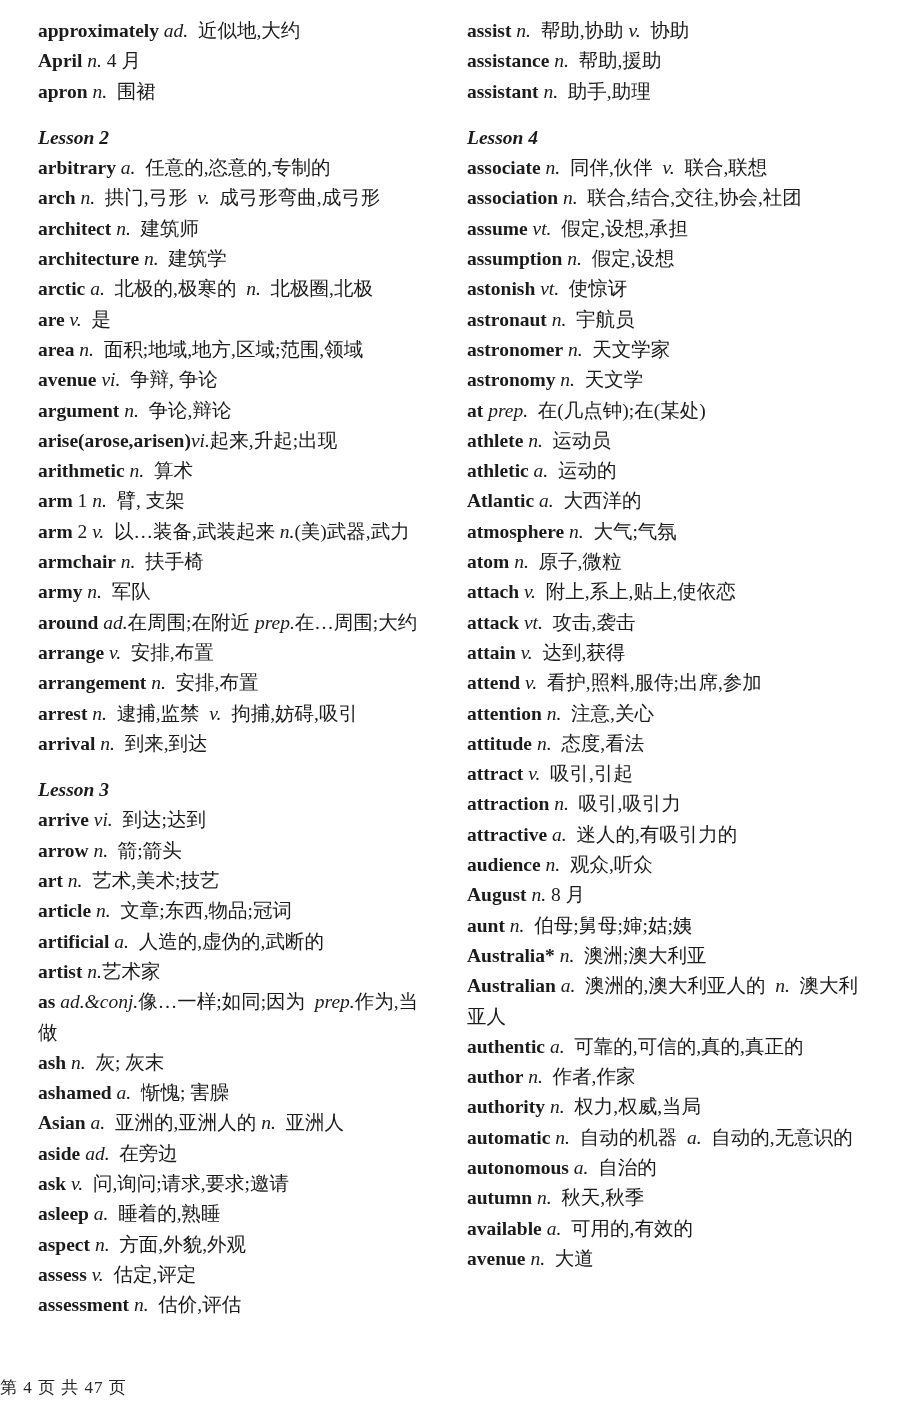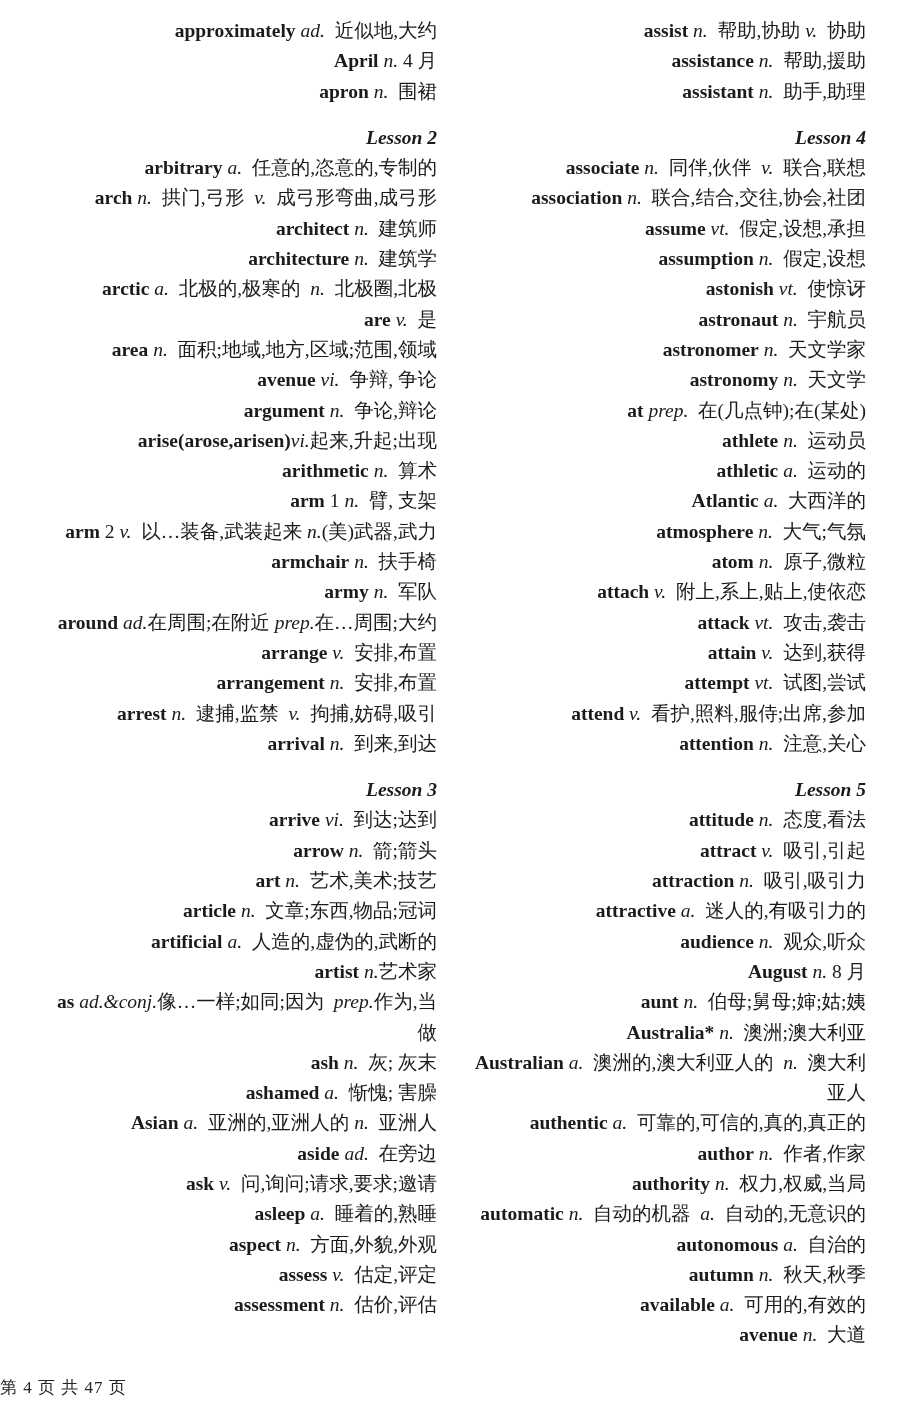--- a/index.html
+++ b/index.html
@@ -2,21 +2,21 @@
 <html><head>
 <meta charset="utf-8">
 <style>
   html,body{margin:0;padding:0;background:#ffffff;}
   .page{
     width:900px;height:1425px;position:relative;overflow:hidden;
     background:#ffffff;color:#1b1b1b;
     font-family:"Liberation Serif","DejaVu Serif",serif;
   }
   .cols{display:flex;gap:30px;padding:16px 34px 0 38px;}
-  .col{flex:0 0 399px;width:399px;text-align:right;}
+  .col{flex:0 0 399px;width:399px;}
   .entry,.lesson{
     font-size:19.5px;line-height:30.3px;
     white-space:pre-wrap;word-break:break-word;
   }
   .lesson{font-weight:bold;font-style:italic;margin-top:16px;}
   .seg-b{font-weight:bold;}
   .seg-i{font-style:italic;}
   .footer{
     position:absolute;left:0;top:1376px;width:100%;
     text-align:left;font-size:17px;letter-spacing:1px;color:#262626;
@@ -85,24 +85,22 @@
         <div class="entry"><span class="seg-b">astronomy</span><span class="seg-i"> n.</span><span class="seg-d">  天文学</span></div>
         <div class="entry"><span class="seg-b">at</span><span class="seg-i"> prep.</span><span class="seg-d">  在(几点钟);在(某处)</span></div>
         <div class="entry"><span class="seg-b">athlete</span><span class="seg-i"> n.</span><span class="seg-d">  运动员</span></div>
         <div class="entry"><span class="seg-b">athletic</span><span class="seg-i"> a.</span><span class="seg-d">  运动的</span></div>
         <div class="entry"><span class="seg-b">Atlantic</span><span class="seg-i"> a.</span><span class="seg-d">  大西洋的</span></div>
         <div class="entry"><span class="seg-b">atmosphere</span><span class="seg-i"> n.</span><span class="seg-d">  大气;气氛</span></div>
         <div class="entry"><span class="seg-b">atom</span><span class="seg-i"> n.</span><span class="seg-d">  原子,微粒</span></div>
         <div class="entry"><span class="seg-b">attach</span><span class="seg-i"> v.</span><span class="seg-d">  附上,系上,贴上,使依恋</span></div>
         <div class="entry"><span class="seg-b">attack</span><span class="seg-i"> vt.</span><span class="seg-d">  攻击,袭击</span></div>
         <div class="entry"><span class="seg-b">attain</span><span class="seg-i"> v.</span><span class="seg-d">  达到,获得</span></div>
-        <div class="entry"><span class="seg-b">attempt</span><span class="seg-i"> vt.</span><span class="seg-d">  试图,尝试</span></div>
         <div class="entry"><span class="seg-b">attend</span><span class="seg-i"> v.</span><span class="seg-d">  看护,照料,服侍;出席,参加</span></div>
         <div class="entry"><span class="seg-b">attention</span><span class="seg-i"> n.</span><span class="seg-d">  注意,关心</span></div>
-        <div class="lesson">Lesson 5</div>
         <div class="entry"><span class="seg-b">attitude</span><span class="seg-i"> n.</span><span class="seg-d">  态度,看法</span></div>
         <div class="entry"><span class="seg-b">attract</span><span class="seg-i"> v.</span><span class="seg-d">  吸引,引起</span></div>
         <div class="entry"><span class="seg-b">attraction</span><span class="seg-i"> n.</span><span class="seg-d">  吸引,吸引力</span></div>
         <div class="entry"><span class="seg-b">attractive</span><span class="seg-i"> a.</span><span class="seg-d">  迷人的,有吸引力的</span></div>
         <div class="entry"><span class="seg-b">audience</span><span class="seg-i"> n.</span><span class="seg-d">  观众,听众</span></div>
         <div class="entry"><span class="seg-b">August</span><span class="seg-i"> n.</span><span class="seg-d"> 8 月</span></div>
         <div class="entry"><span class="seg-b">aunt</span><span class="seg-i"> n.</span><span class="seg-d">  伯母;舅母;婶;姑;姨</span></div>
         <div class="entry"><span class="seg-b">Australia*</span><span class="seg-i"> n.</span><span class="seg-d">  澳洲;澳大利亚</span></div>
         <div class="entry"><span class="seg-b">Australian</span><span class="seg-i"> a.</span><span class="seg-d">  澳洲的,澳大利亚人的</span><span class="seg-i">  n.</span><span class="seg-d">  澳大利亚人</span></div>
         <div class="entry"><span class="seg-b">authentic</span><span class="seg-i"> a.</span><span class="seg-d">  可靠的,可信的,真的,真正的</span></div>

